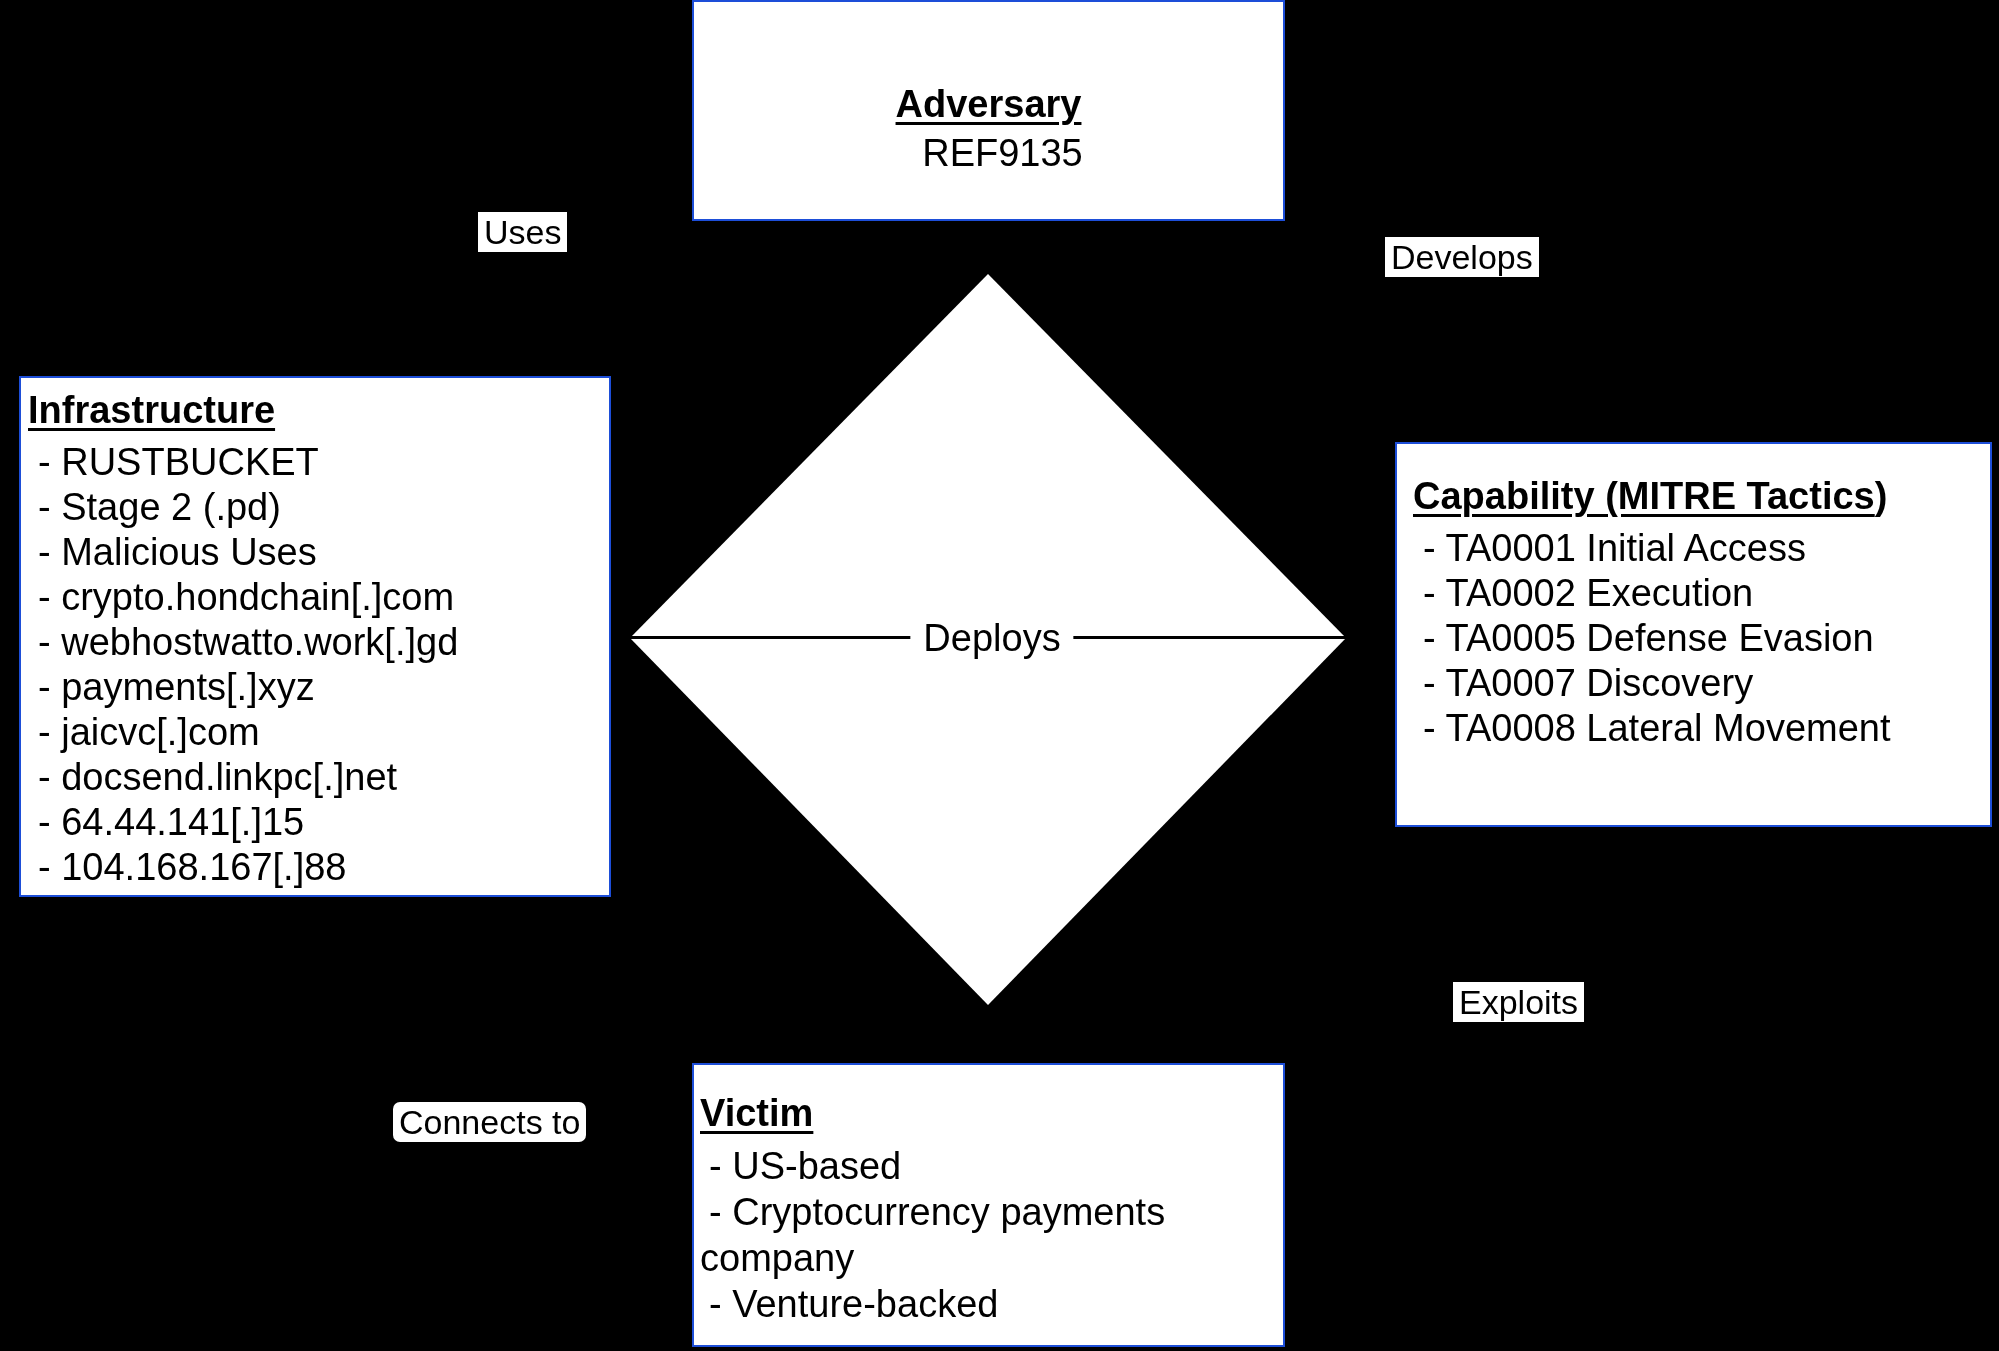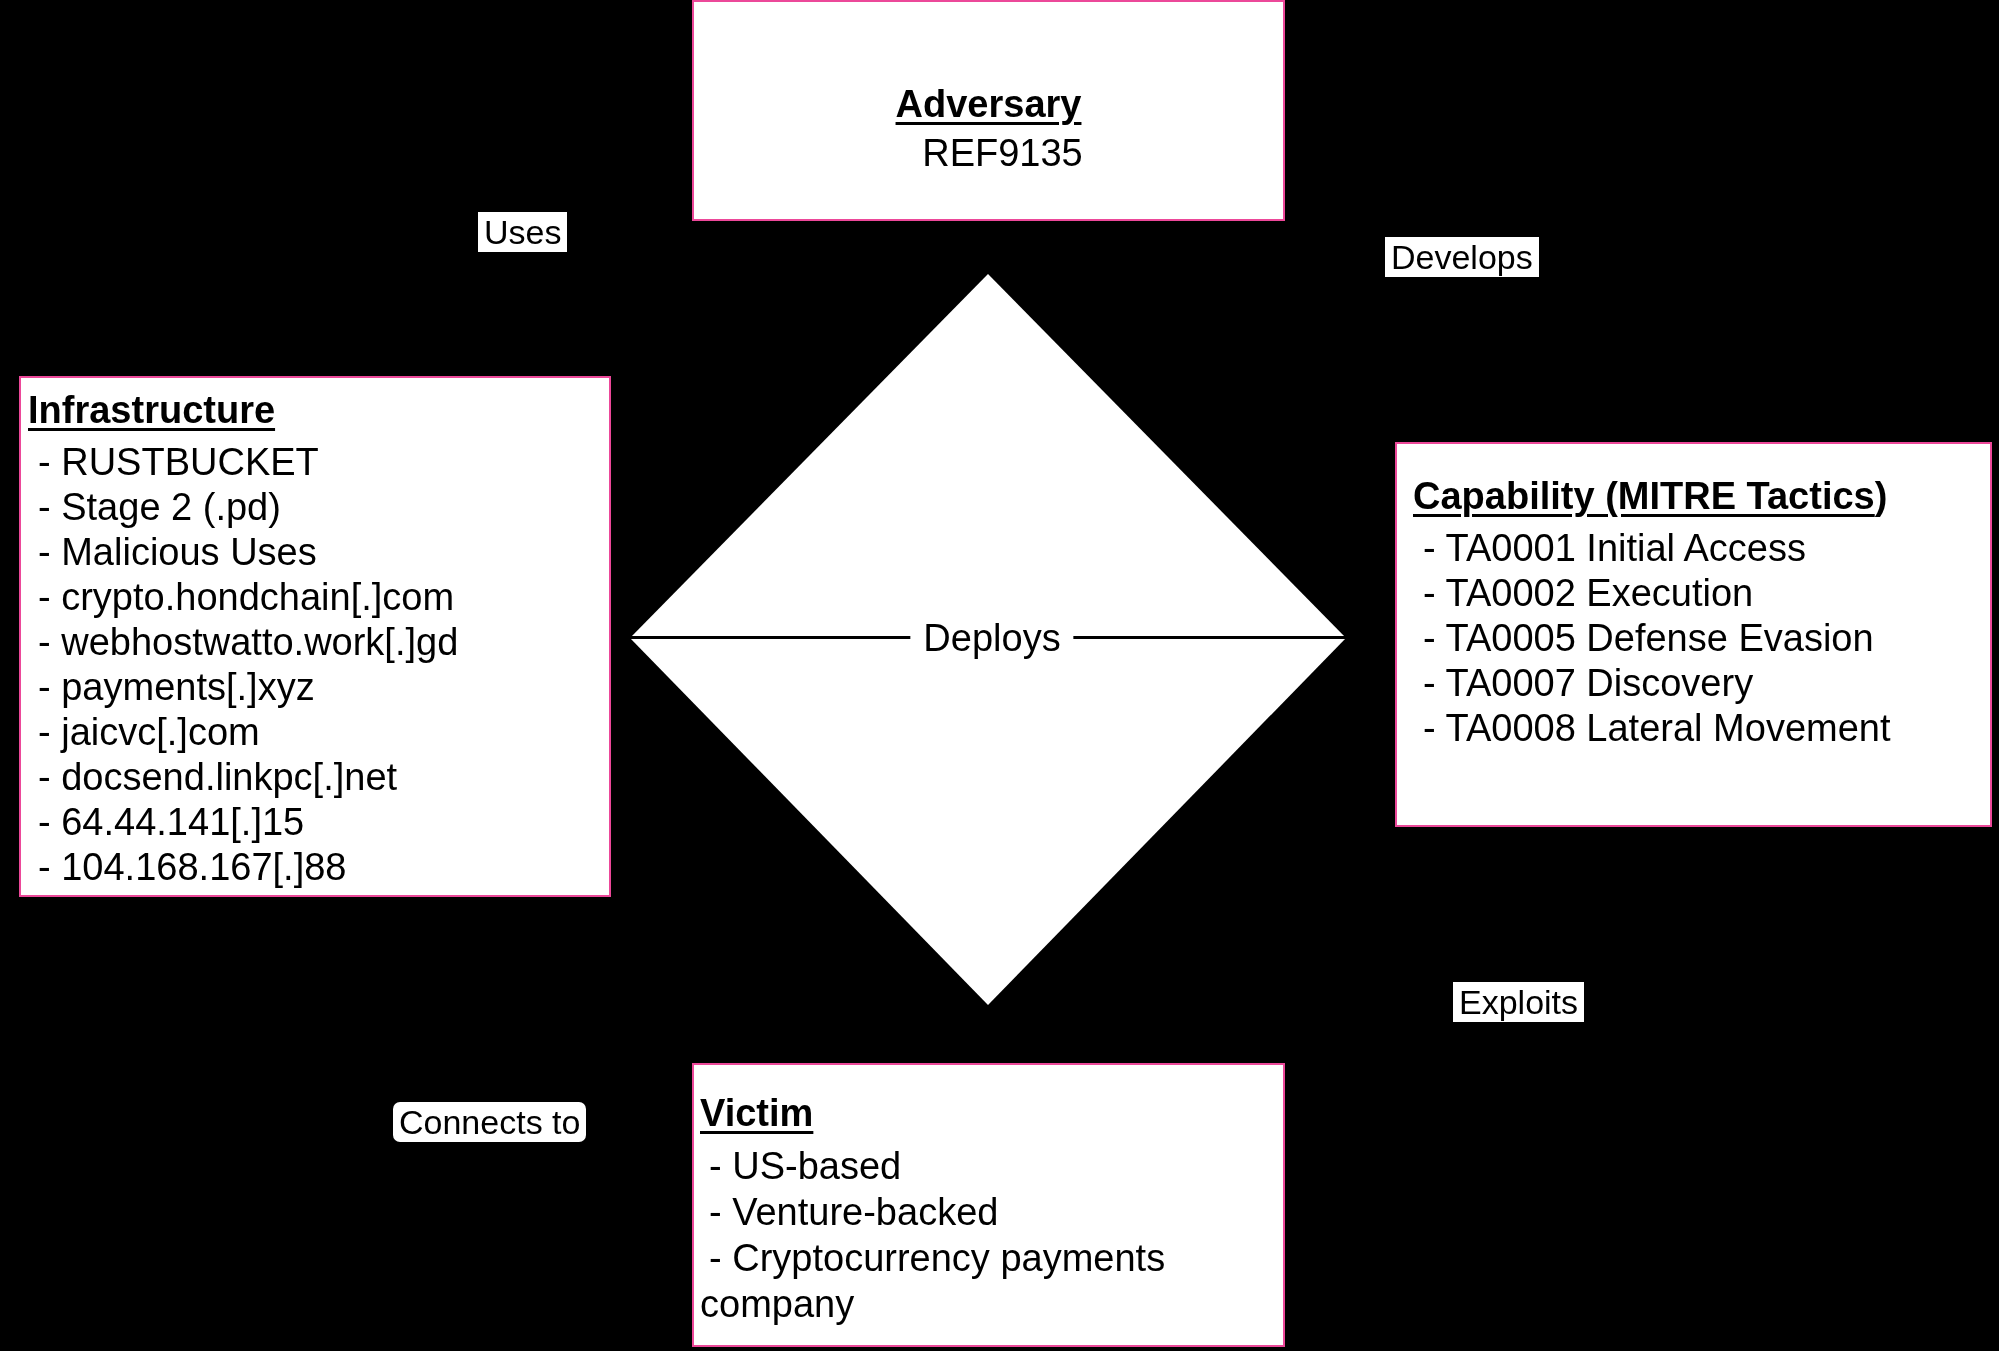--- a/index.html
+++ b/index.html
@@ -37,21 +37,21 @@
     transform: translate(-50%, -50%);
     background: #ffffff;
     font-size: 38px;
     line-height: 44px;
     padding: 0 13px;
     white-space: nowrap;
   }
   .node-box {
     position: absolute;
     background: #ffffff;
-    border: 2px solid #ec4899;
+    border: 2px solid #1d4ed8;
     box-sizing: border-box;
   }
   .box-title {
     font-weight: bold;
     font-size: 38px;
     line-height: 48px;
     text-decoration: underline;
     text-decoration-thickness: 3px;
     text-underline-offset: 5px;
     margin-bottom: 6px;
@@ -135,22 +135,22 @@
     <div class="box-item">- TA0001 Initial Access</div>
     <div class="box-item">- TA0002 Execution</div>
     <div class="box-item">- TA0005 Defense Evasion</div>
     <div class="box-item">- TA0007 Discovery</div>
     <div class="box-item">- TA0008 Lateral Movement</div>
   </div>
 
   <div class="node-box" id="victim-box">
     <div class="box-title">Victim</div>
     <div class="box-item">- US-based</div>
+    <div class="box-item">- Cryptocurrency payments company</div>
     <div class="box-item">- Venture-backed</div>
-    <div class="box-item">- Cryptocurrency payments company</div>
   </div>
 
   <div class="edge-label" id="label-uses">Uses</div>
   <div class="edge-label" id="label-develops">Develops</div>
   <div class="edge-label" id="label-connects">Connects to</div>
   <div class="edge-label" id="label-exploits">Exploits</div>
 
 </div>
 
 </body></html>

